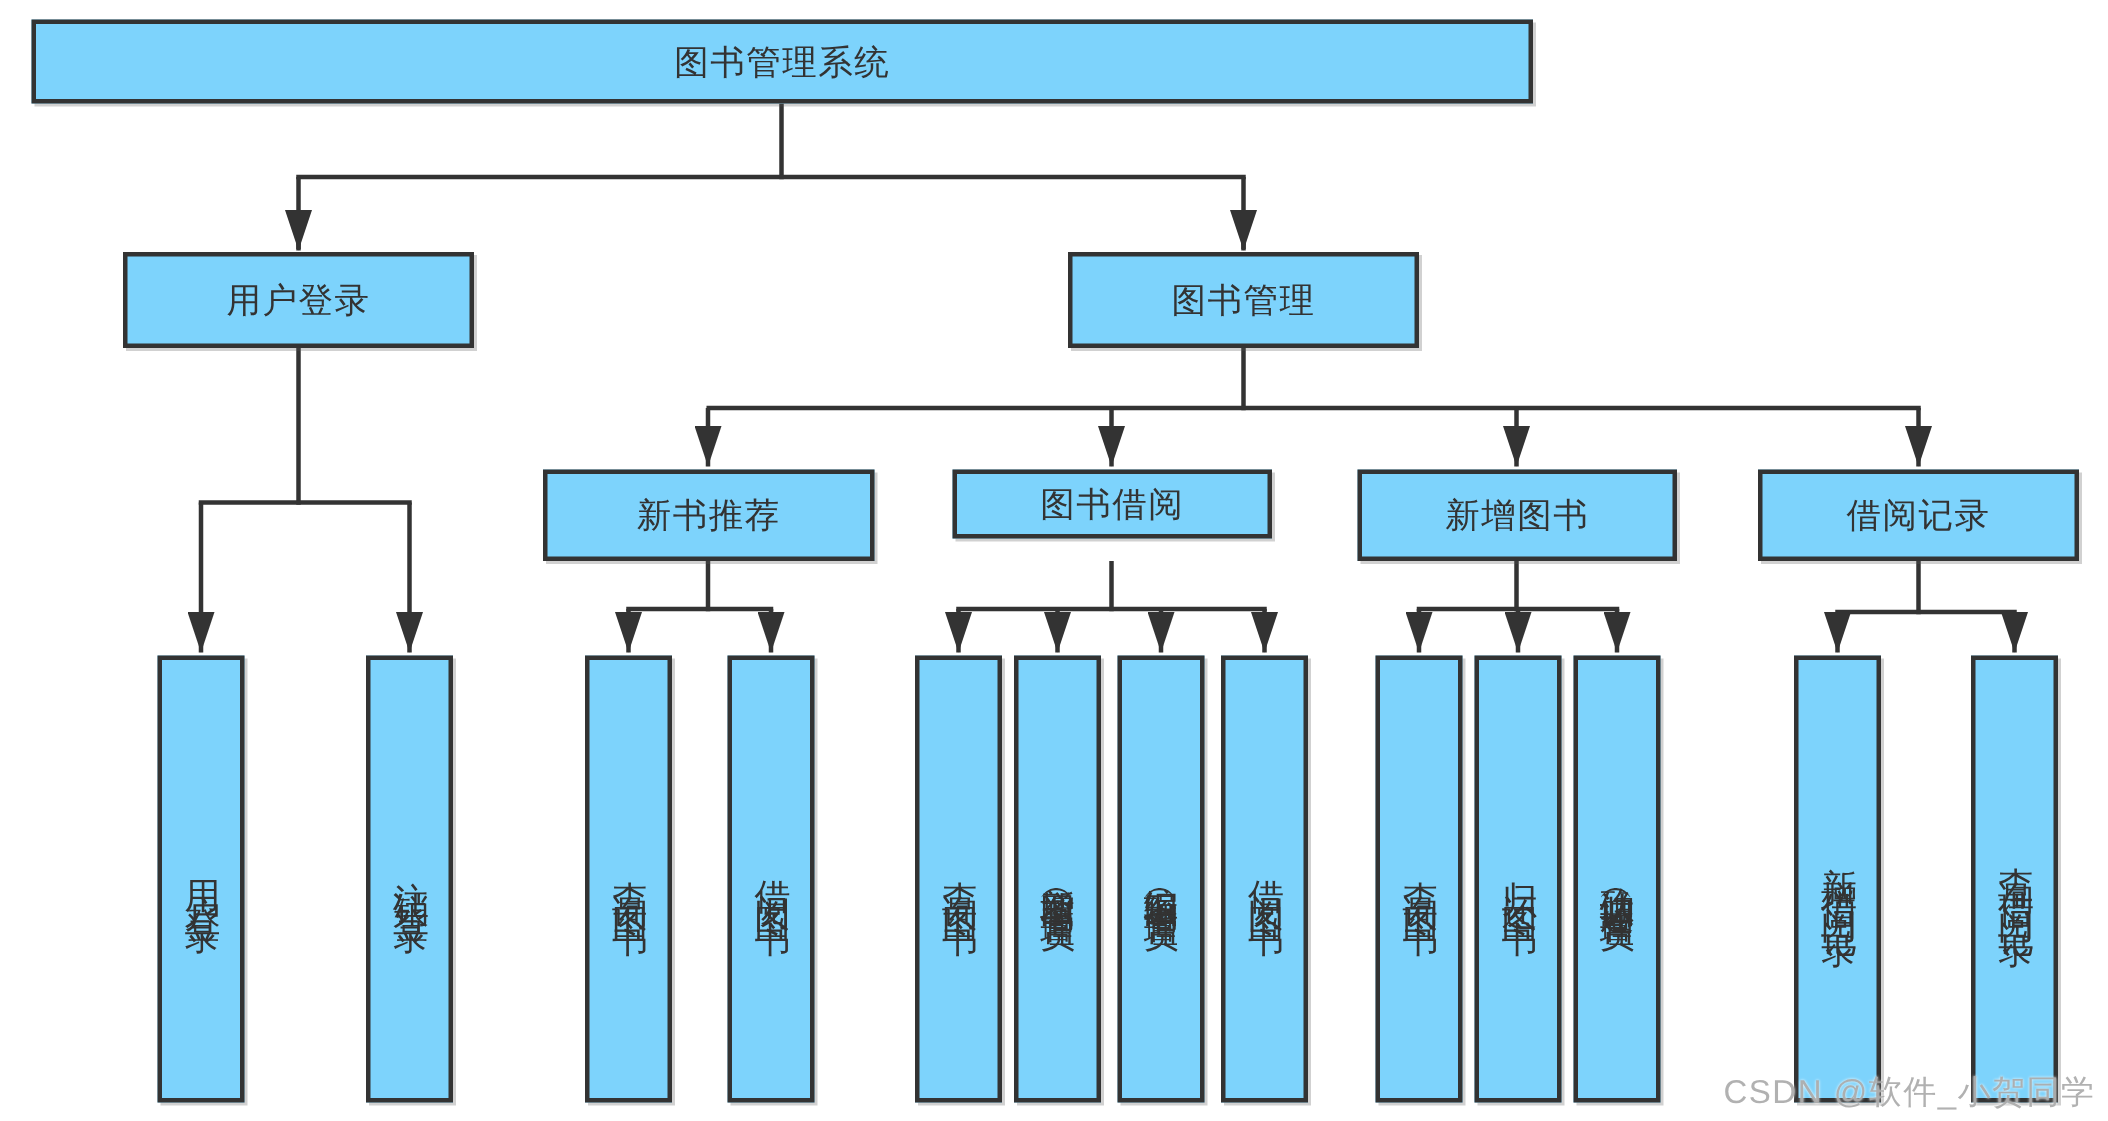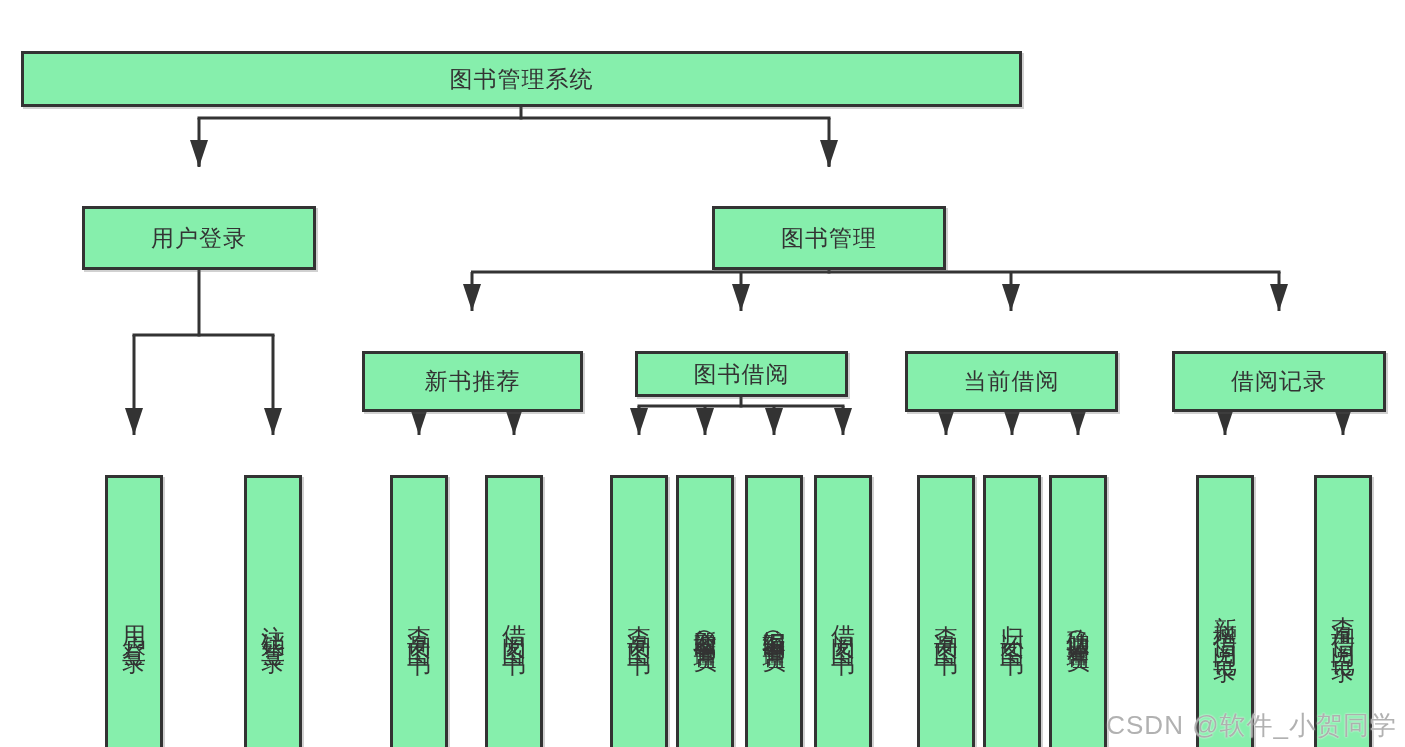--- a/index.html
+++ b/index.html
@@ -13,50 +13,49 @@
   }
   .connectors {
     position: absolute;
     left: 0; top: 0;
     width: 1405px; height: 747px;
     pointer-events: none;
   }
   .box {
     position: absolute;
     box-sizing: border-box;
-    background: #86efac;
+    background: #7dd3fc;
     border: 3px solid #333333;
     box-shadow: 2px 2px 0 rgba(90,90,90,0.28);
     display: flex;
     align-items: center;
     justify-content: center;
     color: #333333;
     font-size: 23px;
     letter-spacing: 1px;
     text-align: center;
     white-space: nowrap;
-    margin-top: 38px;
   }
   .vbox {
     writing-mode: vertical-rl;
     text-orientation: mixed;
     font-size: 24px;
     letter-spacing: 9px;
     line-height: 1;
     white-space: normal;
   }
   .vbox.tight {
     font-size: 23px;
     letter-spacing: 3px;
   }
   .watermark {
     position: absolute;
     right: 8px;
     bottom: 4px;
-    font-size: 26px;
+    font-size: 22px;
     color: rgba(168,168,168,0.9);
     letter-spacing: 1px;
     text-shadow: 0 0 2px #ffffff;
     z-index: 5;
     white-space: nowrap;
   }
 </style>
 </head>
 <body>
 
@@ -114,21 +113,21 @@
     </g>
   </svg>
 
   <div class="box" style="left:21px; top:13px; width:1001px; height:56px;">图书管理系统</div>
 
   <div class="box" style="left:82px; top:168px; width:234px; height:64px;">用户登录</div>
   <div class="box" style="left:362px; top:313px; width:221px; height:61px;">新书推荐</div>
 
   <div class="box" style="left:712px; top:168px; width:234px; height:64px;">图书管理</div>
   <div class="box" style="left:635px; top:313px; width:213px; height:46px;">图书借阅</div>
-  <div class="box" style="left:905px; top:313px; width:213px; height:61px;">当前借阅</div>
+  <div class="box" style="left:905px; top:313px; width:213px; height:61px;">新增图书</div>
   <div class="box" style="left:1172px; top:313px; width:214px; height:61px;">借阅记录</div>
 
   <div class="box vbox" style="left:105px; top:437px; width:58px; height:298px;">用户登录</div>
   <div class="box vbox" style="left:244px; top:437px; width:58px; height:298px;">注销登录</div>
 
   <div class="box vbox" style="left:390px; top:437px; width:58px; height:298px;">查询图书</div>
   <div class="box vbox" style="left:485px; top:437px; width:58px; height:298px;">借阅图书</div>
 
   <div class="box vbox" style="left:610px; top:437px; width:58px; height:298px;">查询图书</div>
   <div class="box vbox tight" style="left:676px; top:437px; width:58px; height:298px;">新增图书（管理员）</div>

